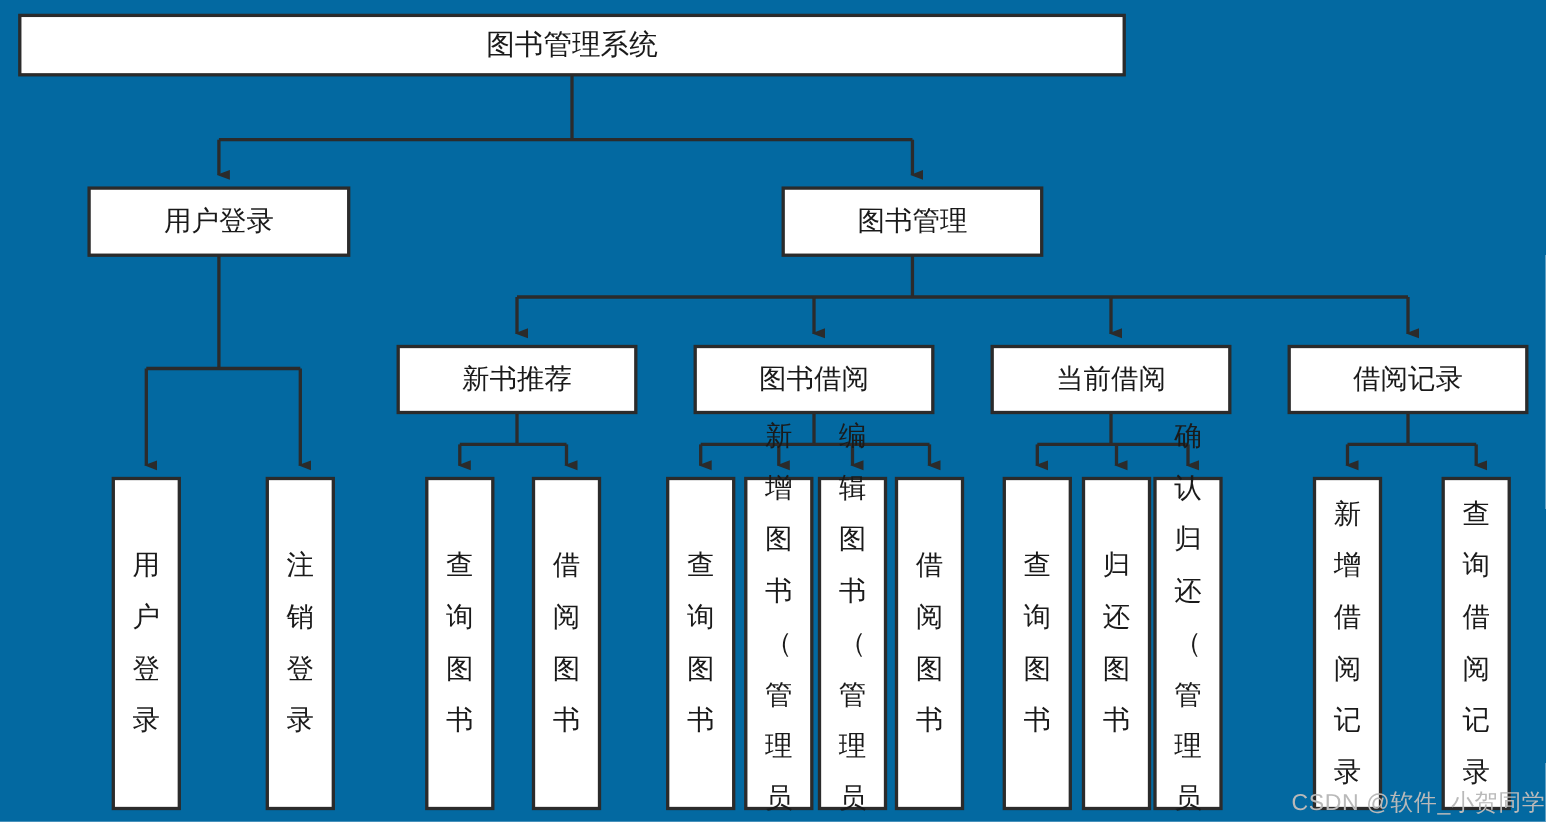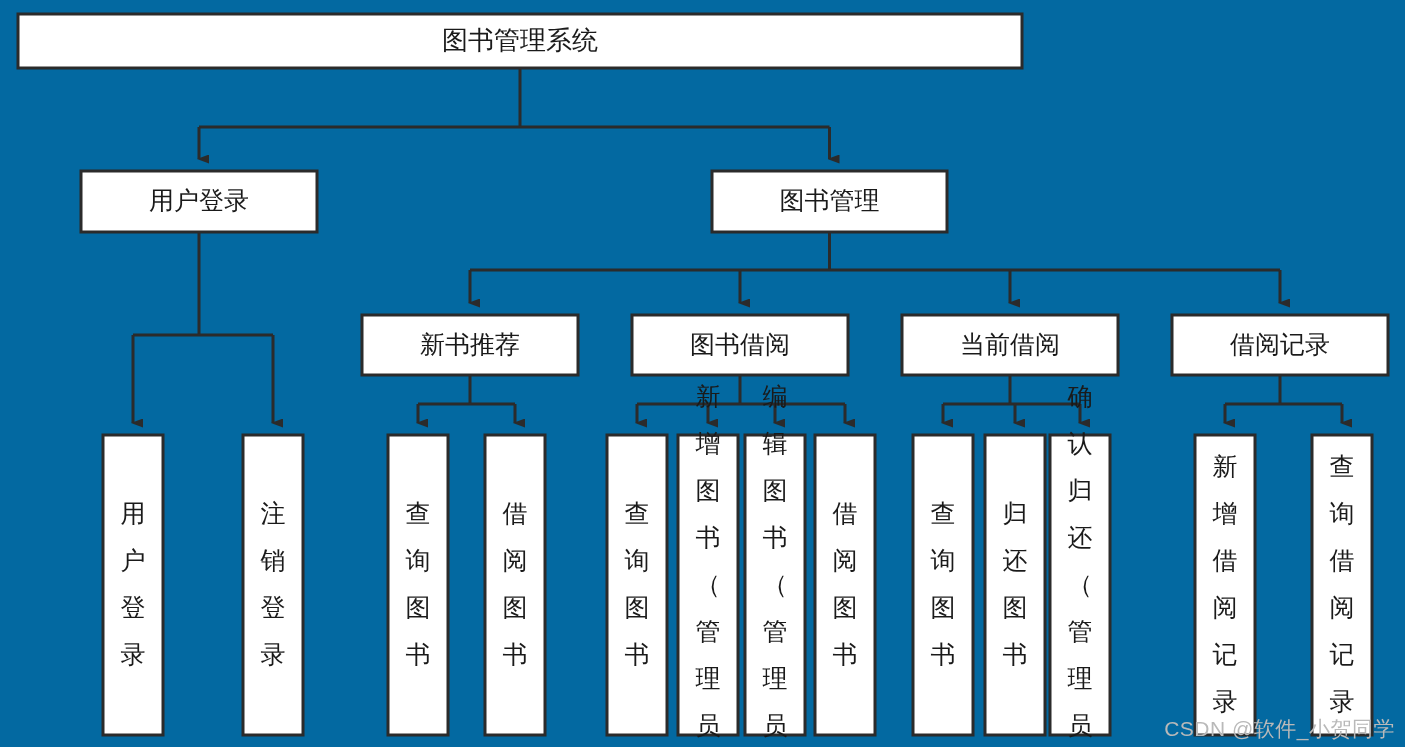--- a/index.html
+++ b/index.html
@@ -15,21 +15,21 @@
     font-family:"Liberation Sans","DejaVu Sans",sans-serif;
     fill:#1a1a1a;
     text-anchor:middle;
     dominant-baseline:middle;
   }
   .label-h{font-size:25px;}
   .label-title{font-size:26px;}
   .label-v{font-size:25px;text-anchor:middle;}
   .watermark{
     position:absolute;
-    right:10px;bottom:4px;
+    right:0;bottom:4px;
     font-family:"Liberation Sans","DejaVu Sans",sans-serif;
     font-size:21px;
     color:#b9b9b9;
     white-space:nowrap;
     letter-spacing:0.5px;
     text-align:center;
   }
 </style>
 </head>
 <body>

